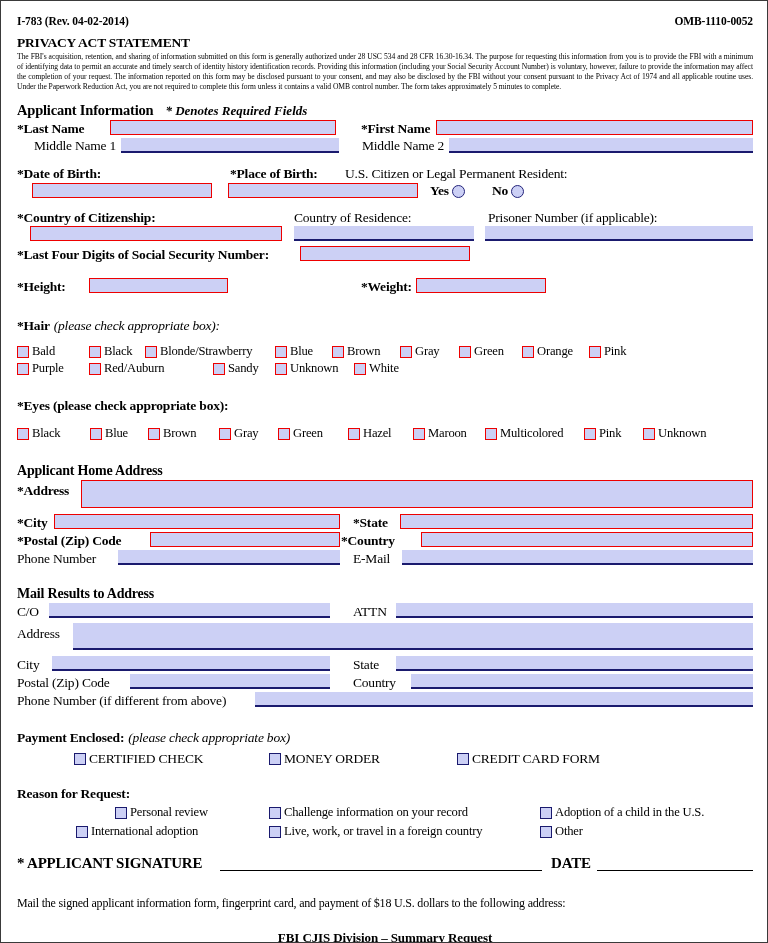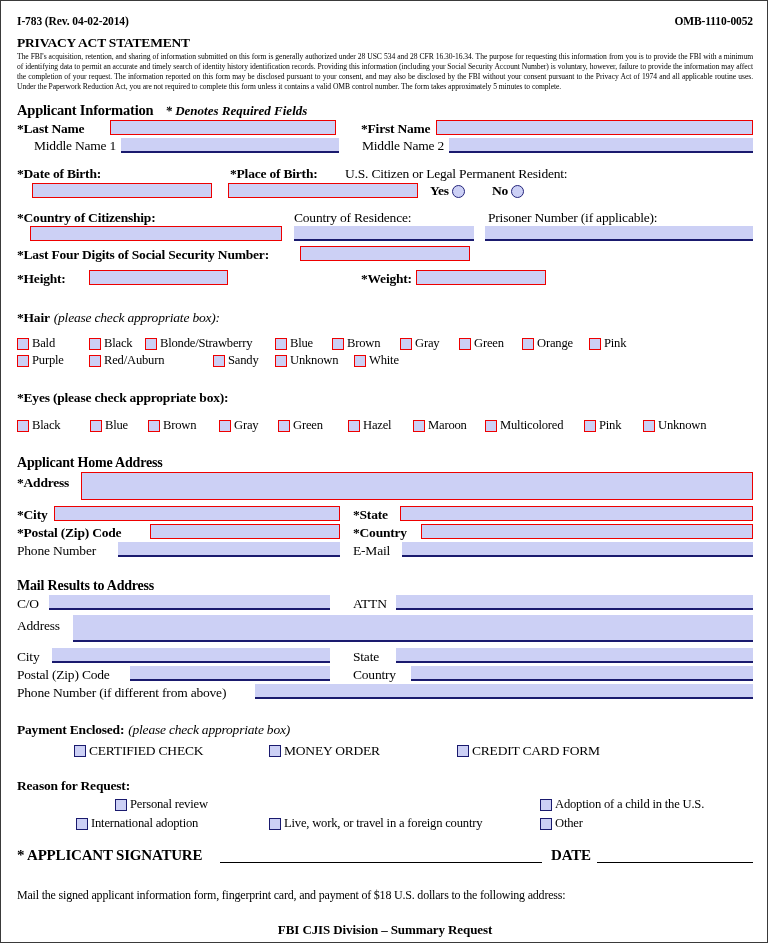--- a/index.html
+++ b/index.html
@@ -191,21 +191,21 @@
 
       <span class="lbl abs" style="left:471px; top:0;">Prisoner Number (if applicable):</span>
       <span class="fld fld-opt abs" style="left:468px; top:16px; width:268px; height:15px;"></span>
     </div>
 
     <div class="row" style="height:20px;">
       <span class="lbl b abs" style="left:0; top:1px;">*Last Four Digits of Social Security Number:</span>
       <span class="fld fld-req abs" style="left:283px; top:0; width:170px; height:15px;"></span>
     </div>
 
-    <div class="row" style="height:22px; margin-top:4px;">
+    <div class="row" style="height:22px; margin-top:12px;">
       <span class="lbl b abs" style="left:0; top:1px;">*Height:</span>
       <span class="fld fld-req abs" style="left:72px; top:0; width:139px; height:15px;"></span>
       <span class="lbl b abs" style="left:344px; top:1px;">*Weight:</span>
       <span class="fld fld-req abs" style="left:399px; top:0; width:130px; height:15px;"></span>
     </div>
 
     <div style="margin-top:16px;">
       <span class="lbl b">*Hair</span>
       <span class="lbl i">(please check appropriate box):</span>
     </div>
@@ -331,21 +331,21 @@
     <div class="row" style="height:18px; margin-top:4px;">
       <span class="lbl b abs" style="left:0; top:1px;">*City</span>
       <span class="fld fld-req abs" style="left:37px; top:0; width:286px; height:15px;"></span>
       <span class="lbl b abs" style="left:336px; top:1px;">*State</span>
       <span class="fld fld-req abs" style="left:383px; top:0; width:353px; height:15px;"></span>
     </div>
 
     <div class="row" style="height:18px;">
       <span class="lbl b abs" style="left:0; top:1px;">*Postal (Zip) Code</span>
       <span class="fld fld-req abs" style="left:133px; top:0; width:190px; height:15px;"></span>
-      <span class="lbl b abs" style="left:336px; top:1px;">*Country</span>
+      <span class="lbl b abs" style="left:324px; top:1px;">*Country</span>
       <span class="fld fld-req abs" style="left:404px; top:0; width:332px; height:15px;"></span>
     </div>
 
     <div class="row" style="height:18px;">
       <span class="lbl abs" style="left:0; top:1px;">Phone Number</span>
       <span class="fld fld-opt abs" style="left:101px; top:0; width:222px; height:15px;"></span>
       <span class="lbl abs" style="left:336px; top:1px;">E-Mail</span>
       <span class="fld fld-opt abs" style="left:385px; top:0; width:351px; height:15px;"></span>
     </div>
 
@@ -406,20 +406,24 @@
 
     <div style="margin-top:13px;">
       <span class="lbl b">Reason for Request:</span>
     </div>
 
     <div class="row" style="height:19px; margin-top:3px;">
       <span class="opt abs" style="left:57px;padding-left:41px;">
           <span class="cbx cbx-navy"></span>
           <span class="opt-label">Personal review</span>
         </span>
+      <span class="opt abs" style="left:252px;">
+          <span class="cbx cbx-navy"></span>
+          <span class="opt-label">Challenge information on your record</span>
+        </span>
       <span class="opt abs" style="left:523px;">
           <span class="cbx cbx-navy"></span>
           <span class="opt-label">Adoption of a child in the U.S.</span>
         </span>
     </div>
 
     <div class="row" style="height:19px;">
       <span class="opt abs" style="left:59px;justify-content:center;">
           <span class="cbx cbx-navy"></span>
           <span class="opt-label">International adoption</span>

